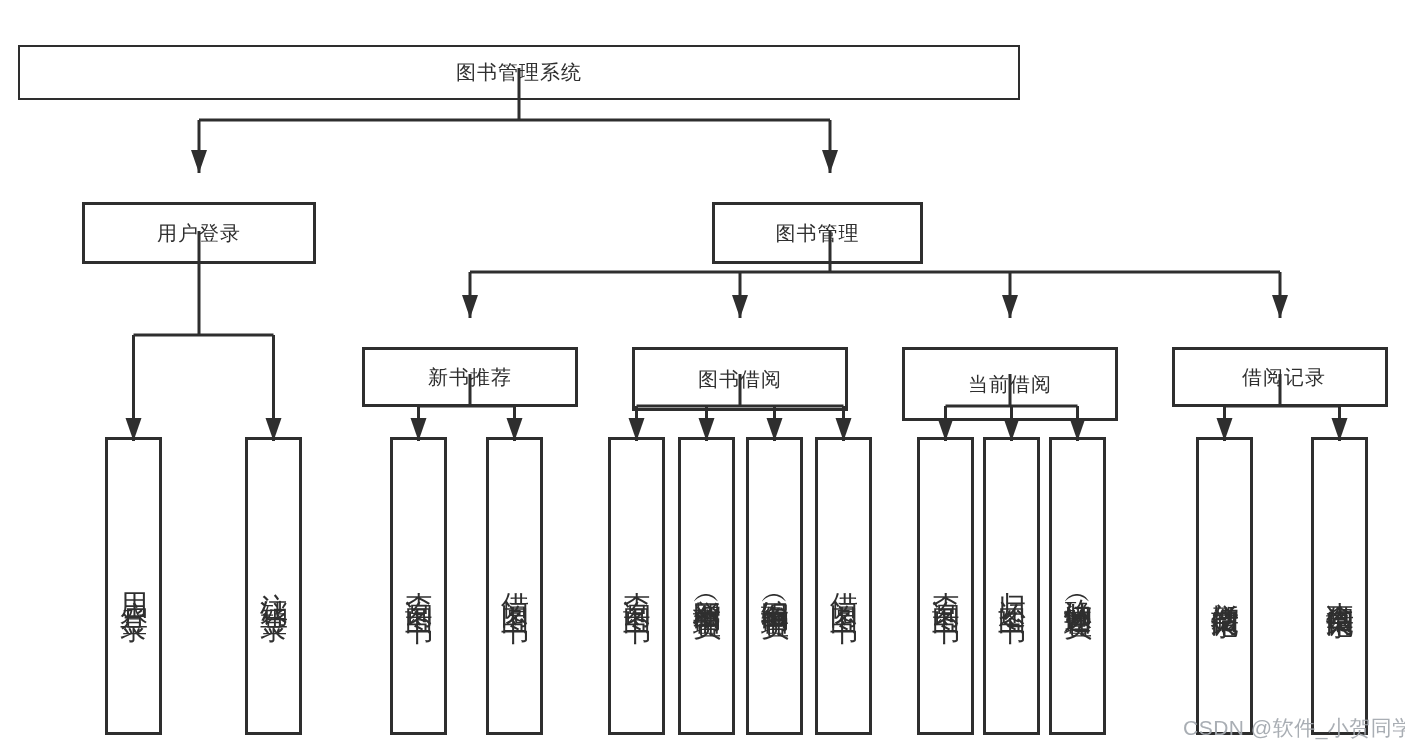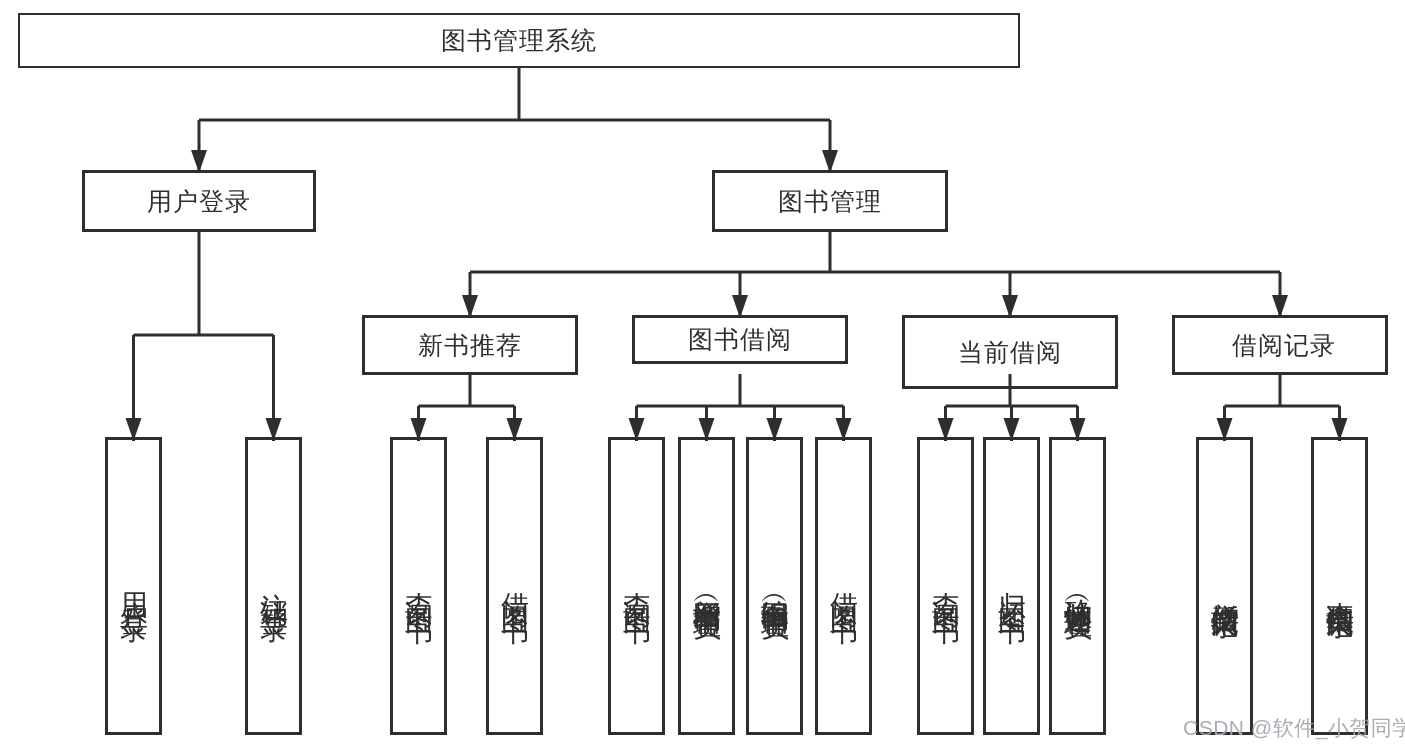--- a/index.html
+++ b/index.html
@@ -36,21 +36,21 @@
   .box {
     position: absolute;
     box-sizing: border-box;
     border: 3px solid var(--border);
     background: #ffffff;
     display: flex;
     align-items: center;
     justify-content: center;
     z-index: 2;
   }
-  .hbox { font-size: 25px; letter-spacing: 1px; white-space: nowrap; }
+  .hbox { font-size: 20px; letter-spacing: 1px; white-space: nowrap; margin-top: 32px; }
   .root-box { border-width: 2px; }
   .vbox { width: 57px; height: 298px; top: 437px; }
   .vlabel {
     writing-mode: vertical-rl;
     text-orientation: mixed;
     font-size: 28px;
     line-height: 1;
     letter-spacing: 8px;
   }
   .vlabel.tight { letter-spacing: 2px; }
@@ -112,28 +112,28 @@
     <path class="line" d="M1339.5 406 V441" marker-end="url(#arr)"></path>
   </svg>
 
   <div class="box hbox root-box" style="left:18px; top:13px; width:1002px; height:55px;">
     <span>图书管理系统</span>
   </div>
 
   <div class="box hbox" style="left:82px; top:170px; width:234px; height:62px;">
     <span>用户登录</span>
   </div>
-  <div class="box hbox" style="left:712px; top:170px; width:236px; height:62px;">
+  <div class="box hbox" style="left:712px; top:170px; width:211px; height:62px;">
     <span>图书管理</span>
   </div>
 
   <div class="box hbox" style="left:362px; top:315px; width:216px; height:60px;text-align:right;">
     <span>新书推荐</span>
   </div>
-  <div class="box hbox" style="left:632px; top:315px; width:216px; height:49px;">
+  <div class="box hbox" style="left:632px; top:315px; width:216px; height:64px;">
     <span>图书借阅</span>
   </div>
   <div class="box hbox" style="left:902px; top:315px; width:216px; height:74px;">
     <span>当前借阅</span>
   </div>
   <div class="box hbox" style="left:1172px; top:315px; width:216px; height:60px;padding-left:8px;">
     <span>借阅记录</span>
   </div>
 
   <div class="box vbox" style="left:105px;">

